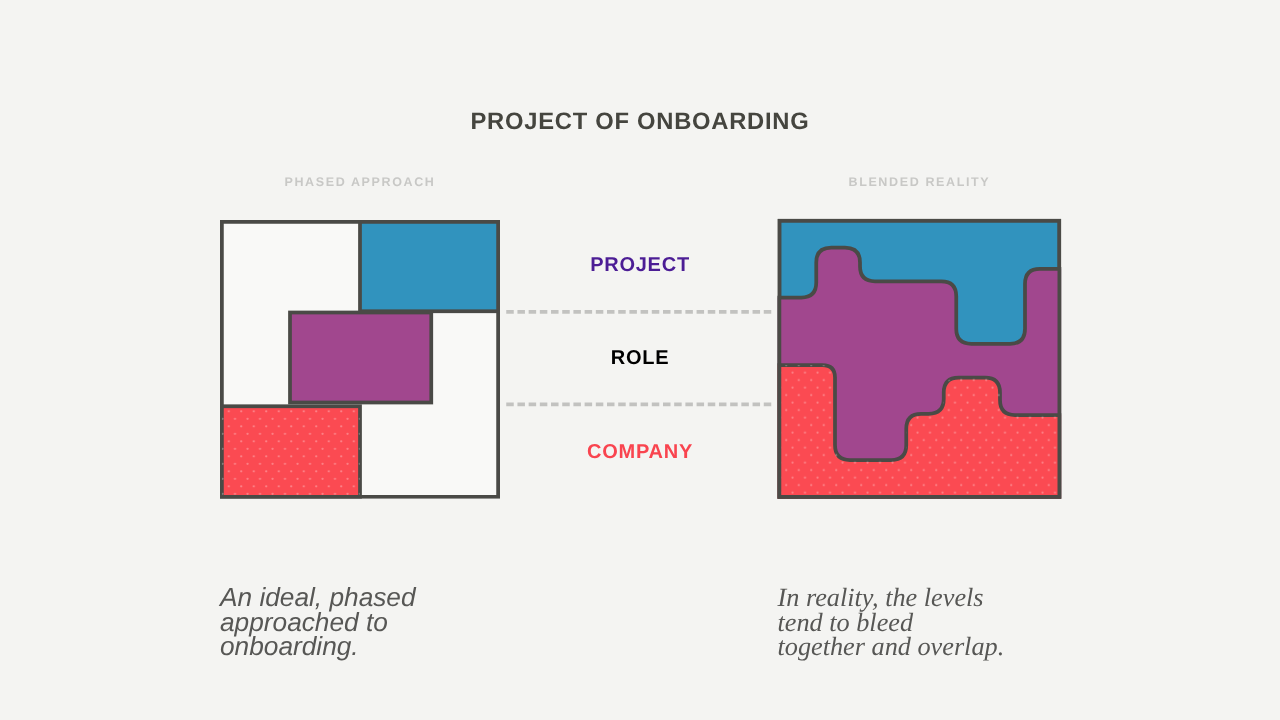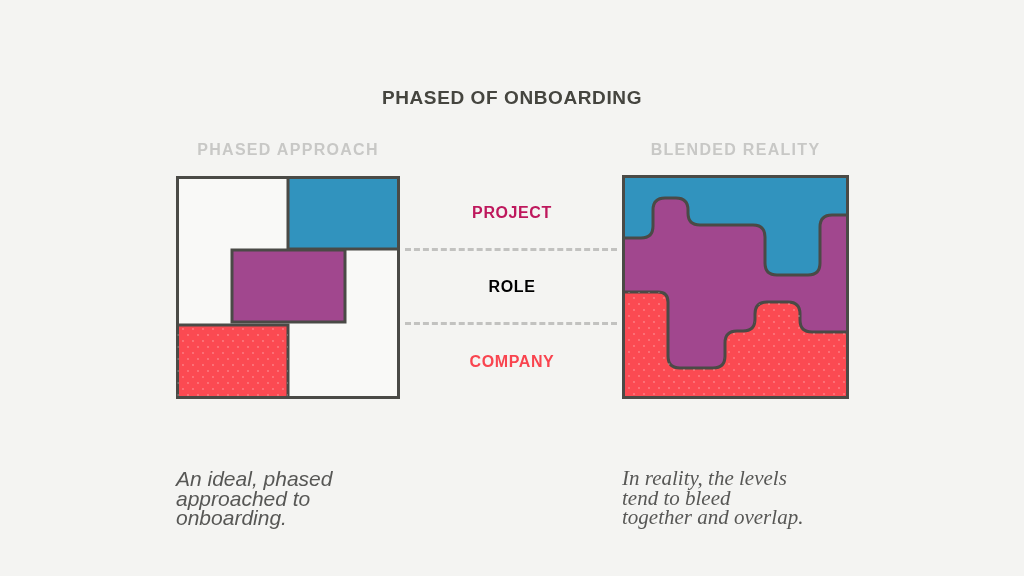--- a/index.html
+++ b/index.html
@@ -16,21 +16,21 @@
     top: 87px; left: 0; width: 1024px;
     text-align: center;
     font-size: 19px;
     font-weight: bold;
     letter-spacing: 0.6px;
   }
   .subtitle {
     position: absolute;
     top: 141px;
     text-align: center;
-    font-size: 16px;
+    font-size: 10px;
     font-weight: bold;
     letter-spacing: 1.3px;
   }
   .sub-left  { left: 176px; width: 224px; }
   .sub-right { left: 622px; width: 227px; }
   .panel { position: absolute; display: block; }
   .panel-left  { left: 176px; top: 176px; width: 224px; height: 223px; }
   .panel-right { left: 622px; top: 175px; width: 227px; height: 224px; }
   svg rect, svg path { stroke-width: 3px; }
   .dash {
@@ -62,21 +62,21 @@
     white-space: pre-line;
   }
   .cap-left  { left: 176px; width: 224px; }
   .cap-right { left: 622px; width: 227px; font-family: Liberation Serif, serif; }
 </style>
 </head>
 <body>
 
 <div class="stage" style="background-color: rgb(244, 244, 242);">
 
-  <div class="title" style="color: rgb(69, 69, 63);">PHASED OF ONBOARDING</div>
+  <div class="title" style="color: rgb(69, 69, 63);">PROJECT OF ONBOARDING</div>
 
   <div class="subtitle sub-left" style="color: rgb(200, 200, 198);">PHASED APPROACH</div>
 
   <div class="subtitle sub-right" style="color: rgb(200, 200, 198); text-align: center;">BLENDED REALITY</div>
 
   <svg class="panel panel-left" viewBox="0 0 224 223" stroke="#4A4A46">
     <defs>
       <pattern id="dotsL" width="10" height="12" patternUnits="userSpaceOnUse">
         <circle cx="2" cy="3" r="0.9" fill="#FFFFFF" opacity="0.3" stroke="none"></circle>
         <circle cx="7" cy="9" r="0.9" fill="#FFFFFF" opacity="0.3" stroke="none"></circle>
@@ -85,21 +85,21 @@
     <rect x="1.5" y="1.5" width="221" height="220" fill="#F9F9F7"></rect>
     <rect x="112" y="1.5" width="110.5" height="71.5" fill="#3193BE"></rect>
     <rect x="56" y="74" width="113" height="72" fill="#A1478E"></rect>
     <rect x="1.5" y="149" width="110.5" height="72.5" fill="#FB4A52"></rect>
     <rect x="1.5" y="149" width="110.5" height="72.5" fill="url(#dotsL)" stroke="none"></rect>
   </svg>
 
   <div class="dash dash-1" style="border-top-color: rgb(194, 194, 192);"></div>
   <div class="dash dash-2" style="border-top-color: rgb(194, 194, 192);"></div>
 
-  <div class="level-label label-project" style="color: #be185d;">PROJECT</div>
+  <div class="level-label label-project" style="color: #4c1d95;">PROJECT</div>
   <div class="level-label label-role" style="color: #000000;">ROLE</div>
   <div class="level-label label-company" style="color: rgb(249, 68, 79);">COMPANY</div>
 
   <svg class="panel panel-right" viewBox="0 0 227 224" stroke="#4A4A46">
     <defs>
       <pattern id="dotsR" width="10" height="12" patternUnits="userSpaceOnUse">
         <circle cx="2" cy="3" r="0.9" fill="#FFFFFF" opacity="0.3" stroke="none"></circle>
         <circle cx="7" cy="9" r="0.9" fill="#FFFFFF" opacity="0.3" stroke="none"></circle>
       </pattern>
     </defs>

